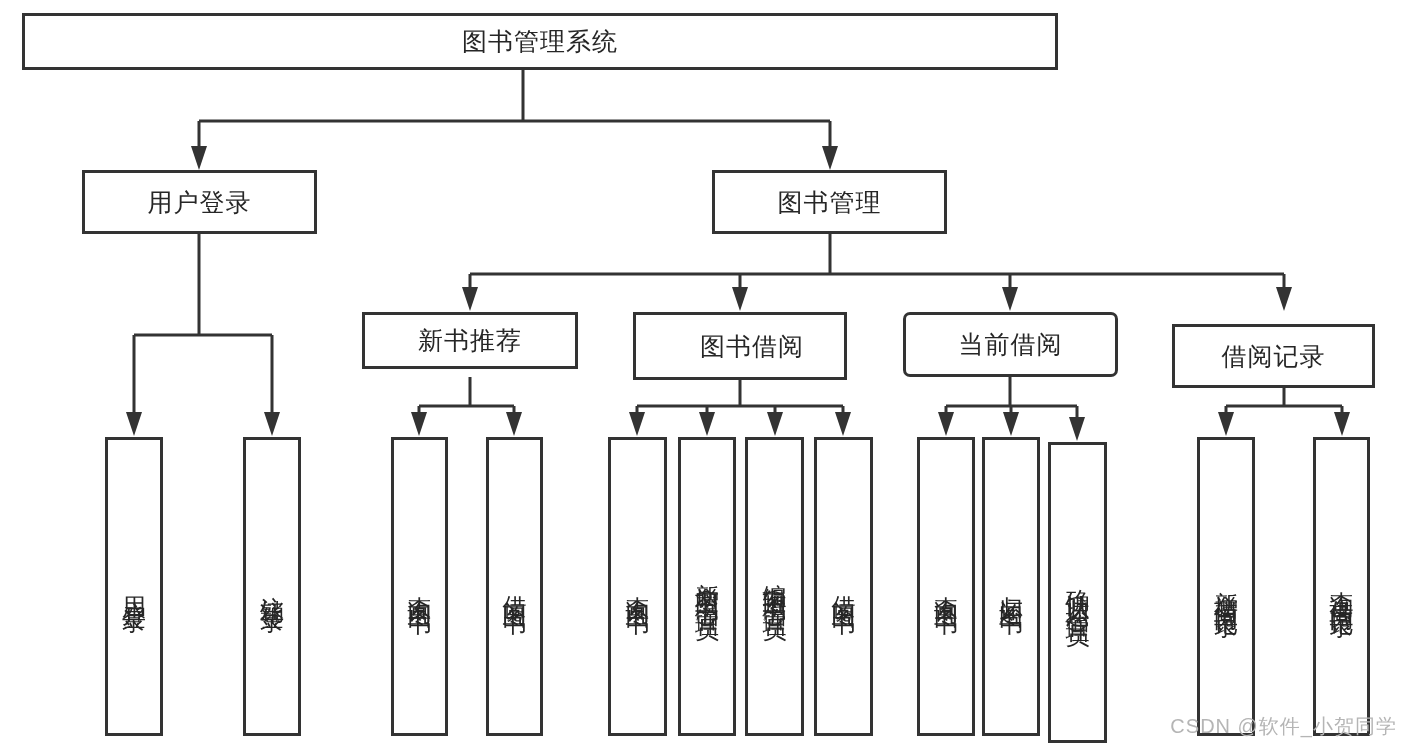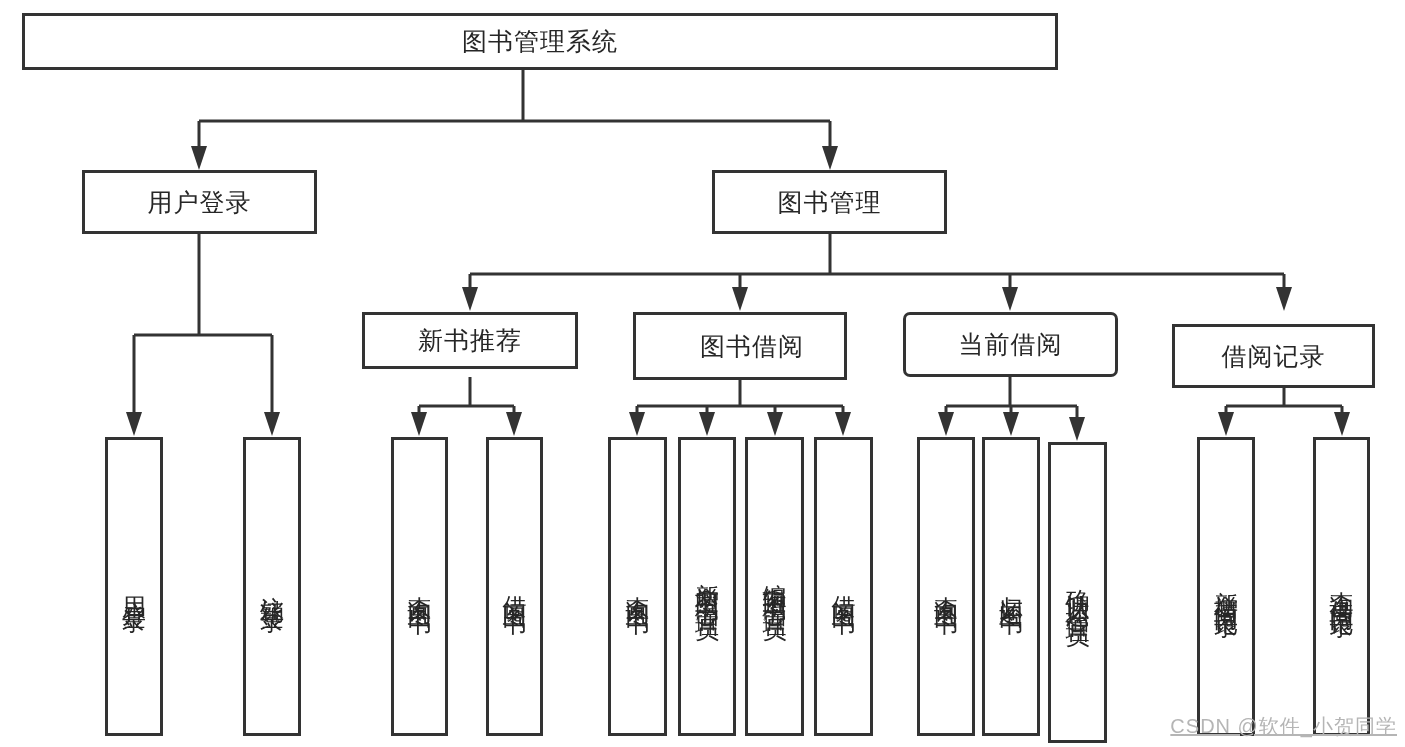--- a/index.html
+++ b/index.html
@@ -33,21 +33,20 @@
     white-space: nowrap;
   }
   .watermark {
     position: absolute;
     right: 8px;
     bottom: 7px;
     font-size: 20px;
     color: #b5b5b5;
     letter-spacing: 1px;
     z-index: 3;
-    text-decoration: underline;
   }
 </style>
 </head>
 <body>
 
 <div id="canvas">
 
   <svg id="wires" width="1405" height="747" viewBox="0 0 1405 747">
     <g stroke="#333333" stroke-width="3" fill="none">
 

